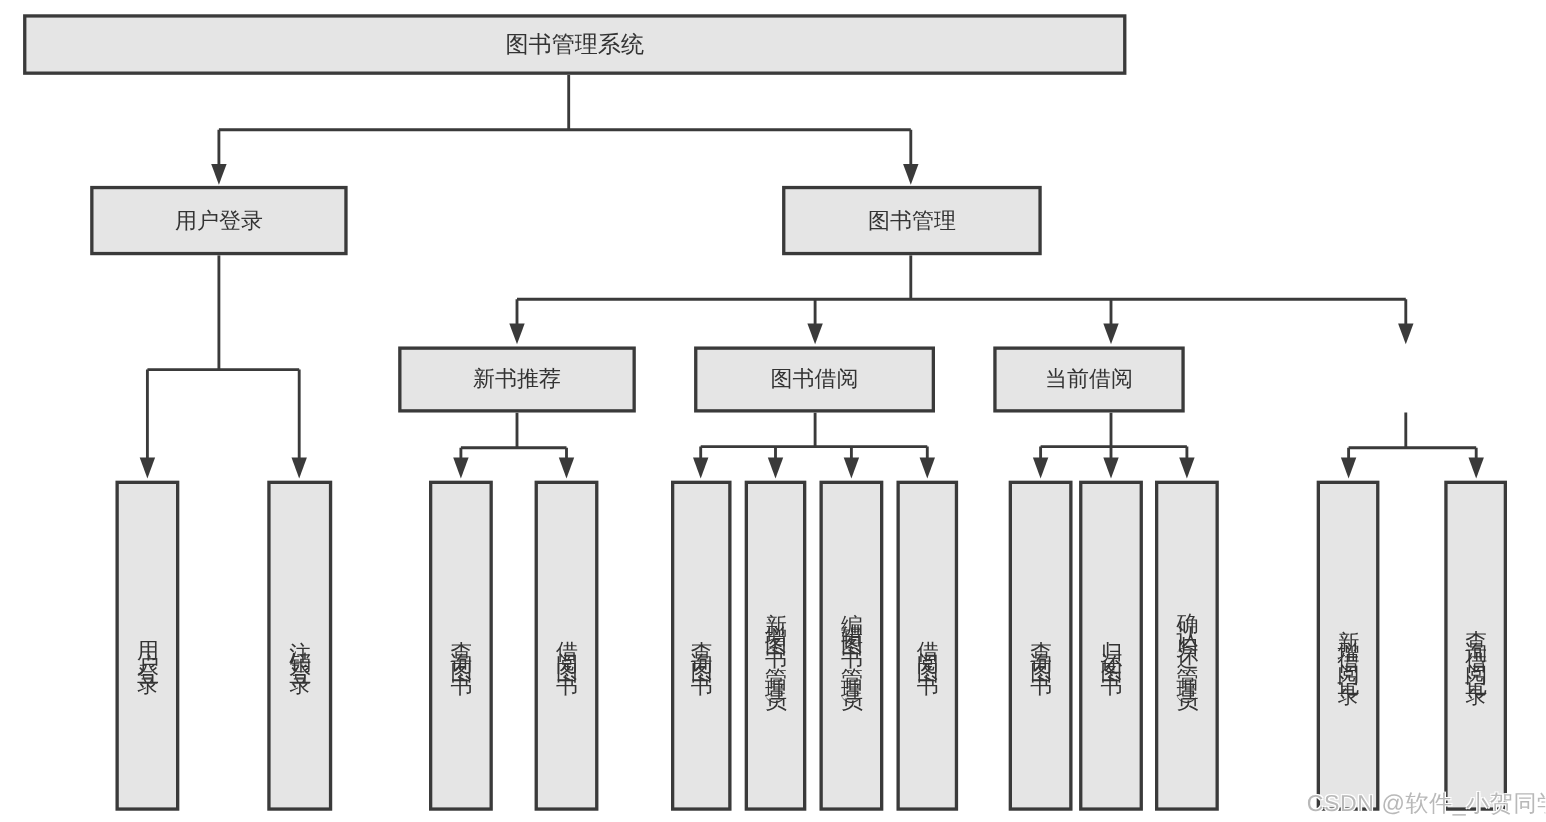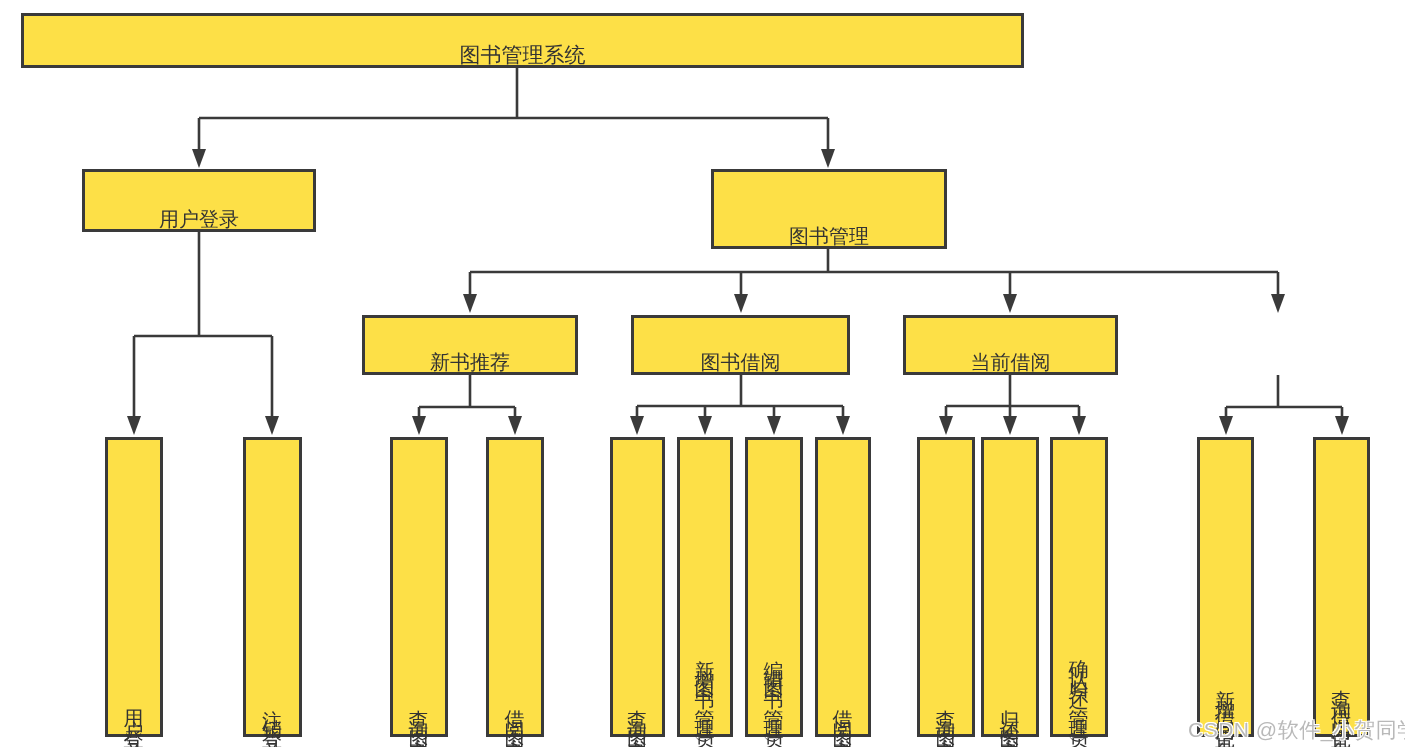--- a/index.html
+++ b/index.html
@@ -2,23 +2,23 @@
 <html><head>
 <meta charset="utf-8">
 <style>
   html,body{margin:0;padding:0;background:#fff;}
   #stage{
     position:relative;width:1405px;height:747px;background:#ffffff;
     font-family:"Liberation Sans","DejaVu Sans",sans-serif;overflow:hidden;
   }
   #wires{position:absolute;left:0;top:0;z-index:1;}
   .node{
-    position:absolute;box-sizing:border-box;background:#fde047;
+    position:absolute;box-sizing:border-box;background:#e5e5e5;
     border:3px solid #3a3a3a;color:#333333;z-index:2;
-    display:flex;align-items:flex-end;justify-content:center;
+    display:flex;align-items:center;justify-content:center;
     font-size:20px;line-height:1;
   }
   .lvl1{font-size:21px;}
   .vbox .vtext{
     writing-mode:vertical-rl;text-orientation:mixed;
     letter-spacing:10px;font-size:20px;color:#333333;
   }
   #watermark{
     position:absolute;left:1188px;top:716px;z-index:6;
     font-size:21px;color:#b9b9b9;letter-spacing:0.5px;white-space:nowrap;
@@ -63,31 +63,31 @@
     </g>
   </svg>
 
   <div class="node lvl1" style="left:21px;top:13px;width:1003px;height:55px;">
     <span>图书管理系统</span>
   </div>
 
   <div class="node" style="left:82px;top:169px;width:234px;height:63px;">
     <span>用户登录</span>
   </div>
-  <div class="node" style="left:711px;top:169px;width:236px;height:80px;">
+  <div class="node" style="left:711px;top:169px;width:236px;height:63px;">
     <span>图书管理</span>
   </div>
 
   <div class="node" style="left:362px;top:315px;width:216px;height:60px;">
     <span>新书推荐</span>
   </div>
   <div class="node" style="left:631px;top:315px;width:219px;height:60px;">
     <span>图书借阅</span>
   </div>
-  <div class="node" style="left:903px;top:315px;width:215px;height:60px;">
+  <div class="node" style="left:903px;top:315px;width:174px;height:60px;">
     <span>当前借阅</span>
   </div>
 
   <div class="node vbox" style="left:105px;top:437px;width:58px;height:300px;">
     <span class="vtext">用户登录</span>
   </div>
   <div class="node vbox" style="left:243px;top:437px;width:59px;height:300px;">
     <span class="vtext">注销登录</span>
   </div>
 

